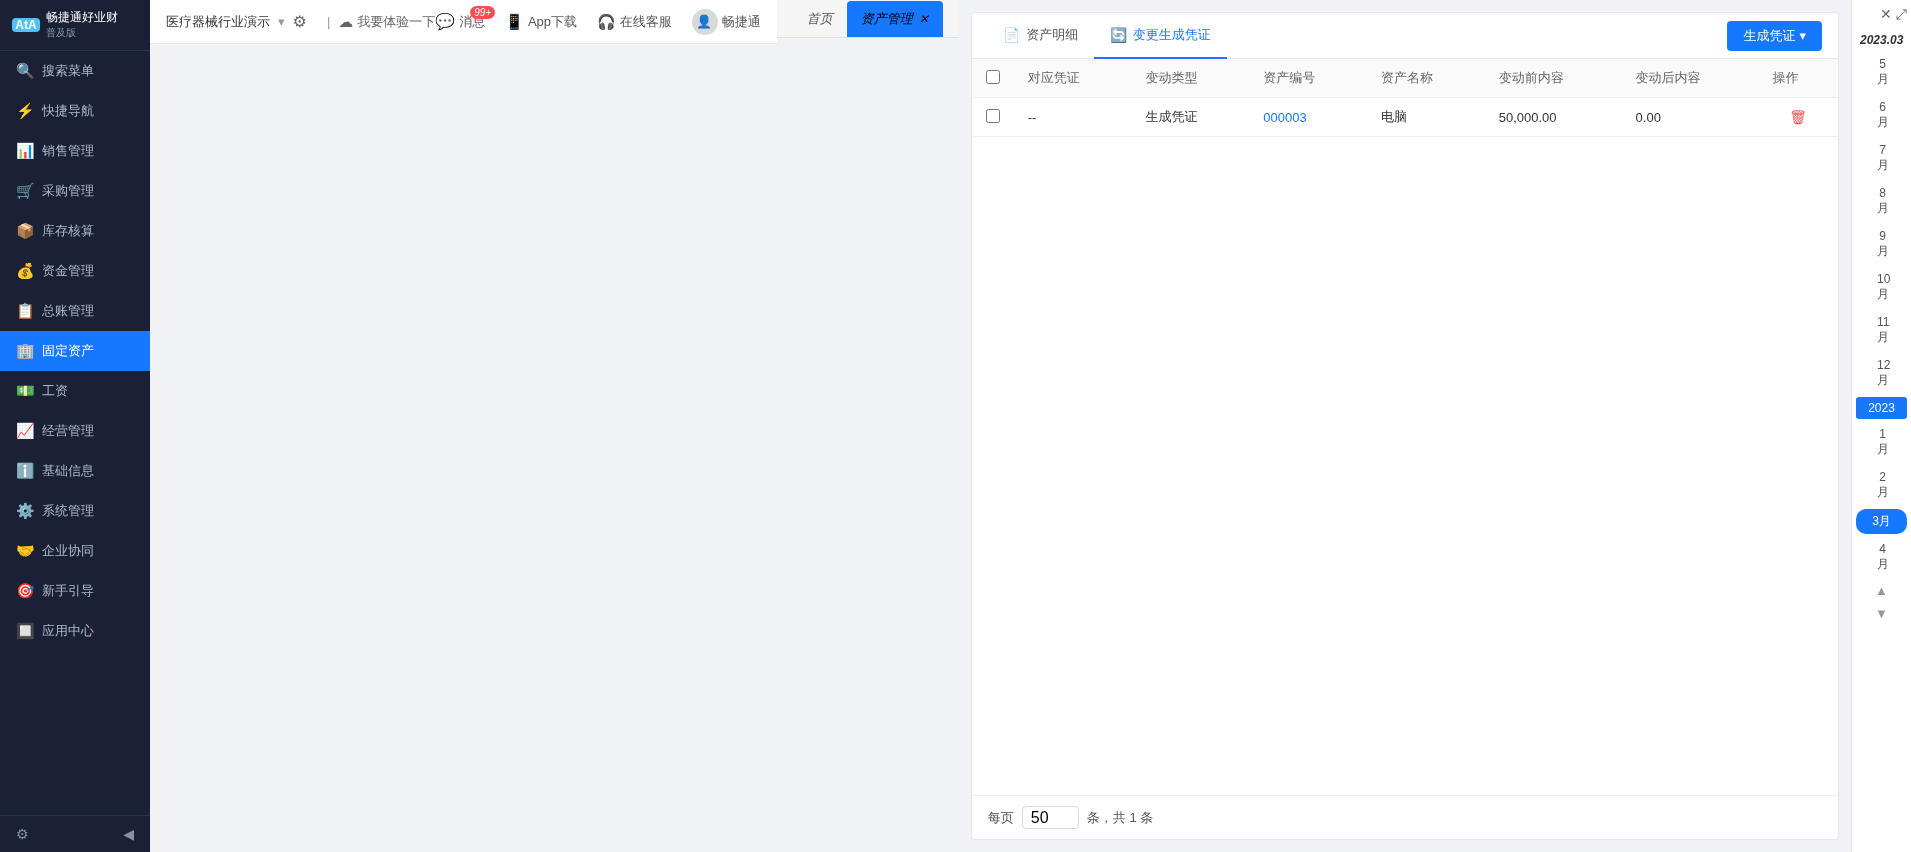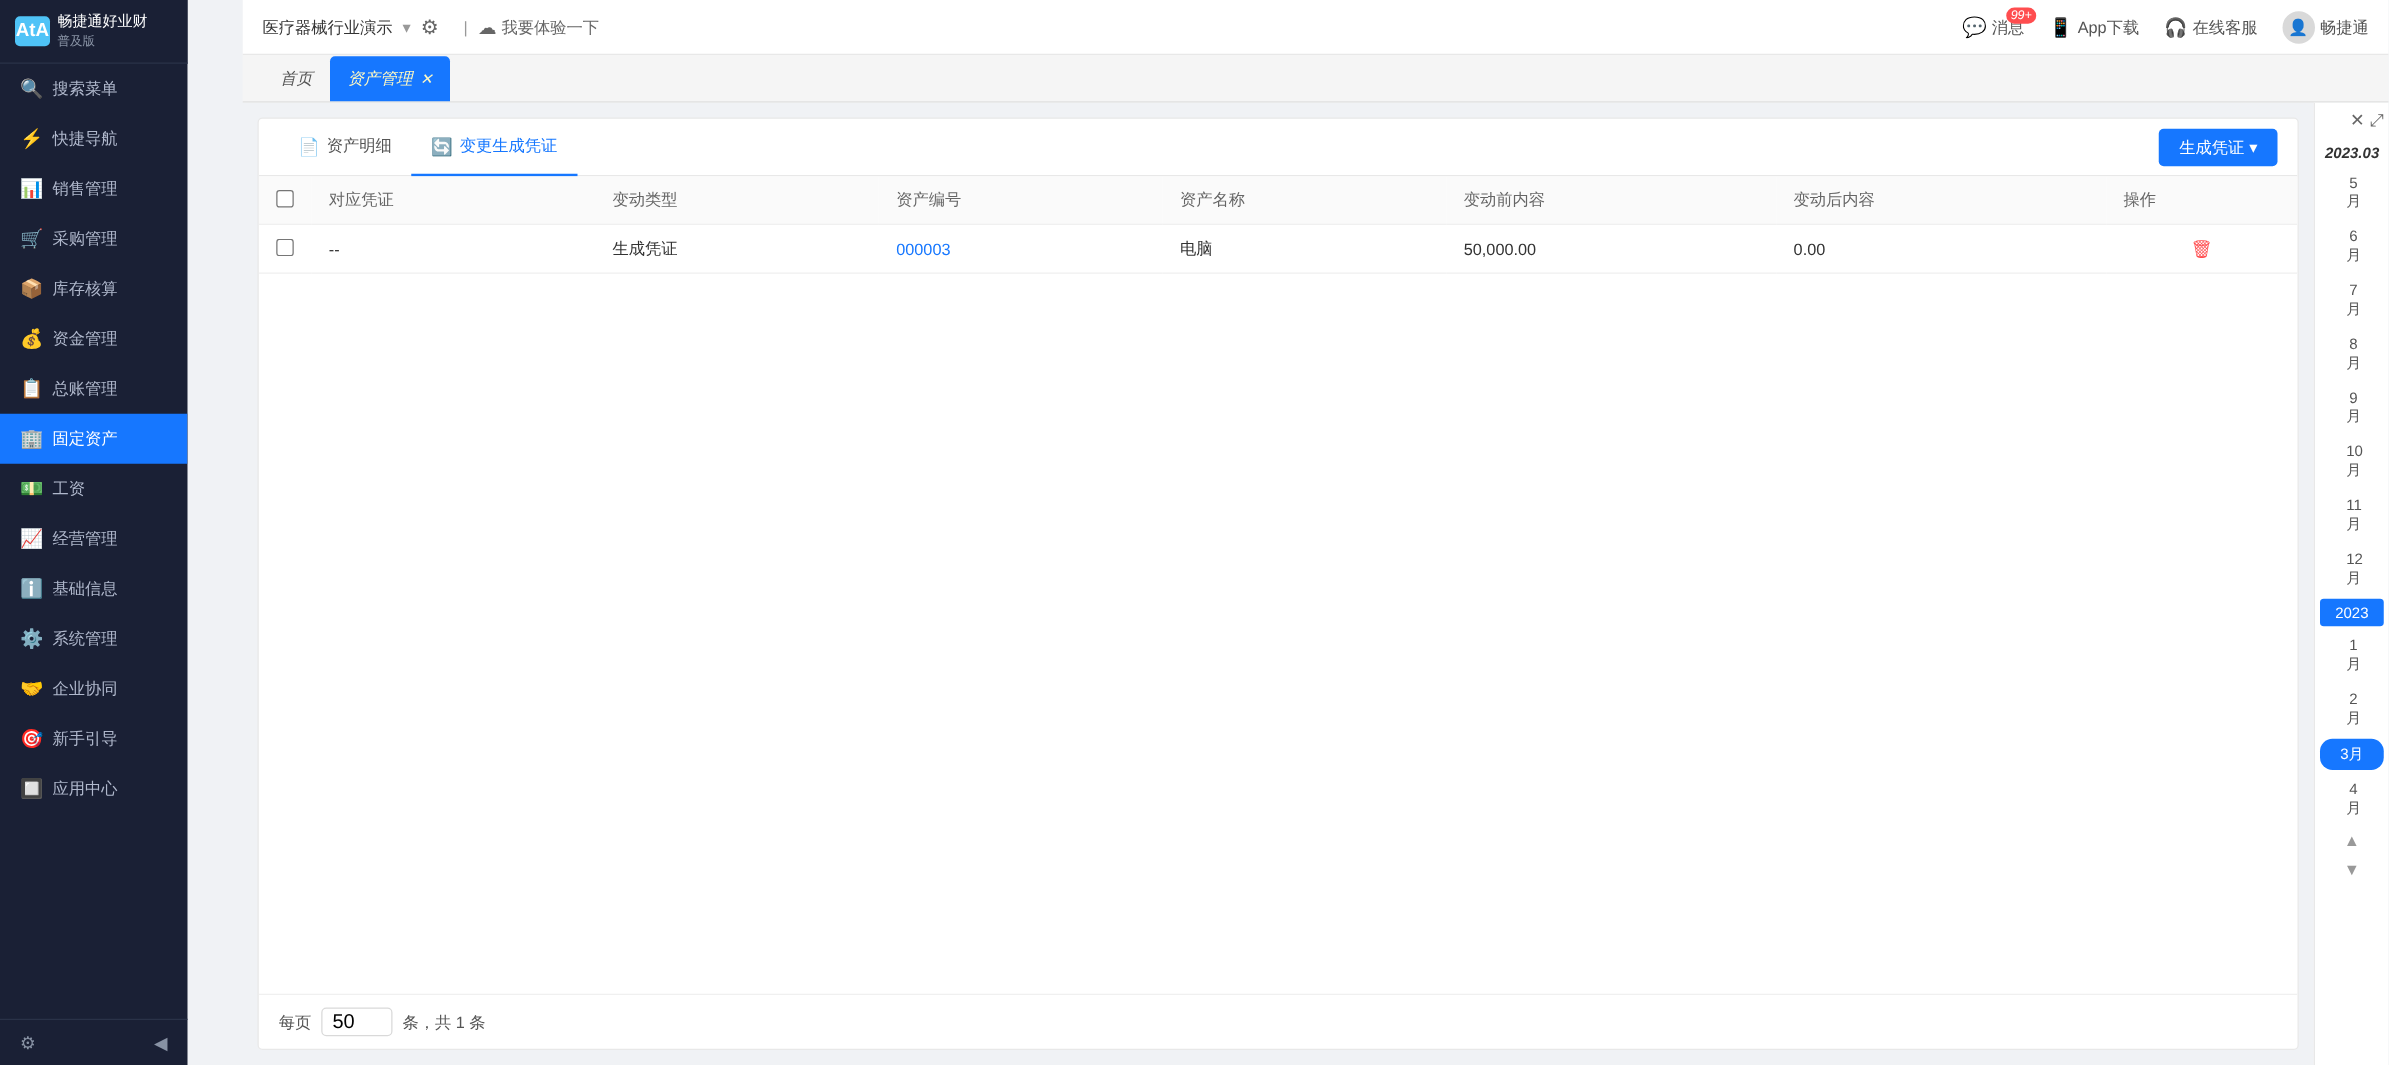--- a/index.html
+++ b/index.html
@@ -17,25 +17,25 @@
     }
     .sidebar-logo {
       padding: 10px 12px;
       background: #1a2035;
       display: flex;
       align-items: center;
       gap: 6px;
       border-bottom: 1px solid #2a3248;
     }
     .sidebar-logo-icon {
-      width: 28px; height: 24px;
+      width: 28px; height: 14px;
       background: #4fc3f7;
       border-radius: 4px;
       display: flex; align-items: center; justify-content: center;
-      color: white; font-size: 15px; font-weight: bold;
+      color: white; font-size: 12px; font-weight: bold;
     }
     .sidebar-logo-text { font-size: 12px; color: #fff; line-height: 1.3; }
     .sidebar-logo-sub { font-size: 10px; color: #8892a4; }
     .sidebar-scroll { flex: 1; overflow-y: auto; }
     .sidebar-scroll::-webkit-scrollbar { width: 3px; }
     .sidebar-scroll::-webkit-scrollbar-thumb { background: #3a4560; }
     .sidebar-item {
       display: flex; align-items: center; gap: 8px;
       padding: 11px 16px;
       cursor: pointer; color: #b0b8cc;
@@ -46,21 +46,21 @@
     .sidebar-item-icon { font-size: 15px; width: 18px; text-align: center; }
     .sidebar-bottom {
       padding: 10px 16px;
       display: flex; align-items: center; justify-content: space-between;
       border-top: 1px solid #2a3248;
       color: #8892a4;
     }
     .sidebar-bottom-icon { cursor: pointer; font-size: 14px; }
 
     
-    .main { flex: 1; display: flex; flex-direction: column; overflow: hidden; margin-left: 44px; }
+    .main { flex: 1; display: flex; flex-direction: row; overflow: hidden; }
 
     
     .topbar {
       background: #fff;
       height: 44px;
       display: flex; align-items: center; justify-content: space-between;
       padding: 0 16px;
       border-bottom: 1px solid #e8e8e8;
       flex-shrink: 0;
     }
@@ -86,21 +86,21 @@
       display: flex; align-items: center;
       padding: 0 16px;
       height: 38px;
       flex-shrink: 0;
     }
     .tab {
       padding: 0 14px; height: 36px; display: flex; align-items: center;
       cursor: pointer; border-radius: 4px 4px 0 0;
       font-size: 13px; gap: 6px; color: #555; font-style: italic;
     }
-    .tab.active { background: #1677ff; color: #fef9c3; }
+    .tab.active { background: #1677ff; color: #000000; }
     .tab-close { font-size: 12px; cursor: pointer; }
     .tab-home { color: #555; font-size: 13px; }
 
     
     .content {
       flex: 1; display: flex; overflow: hidden; position: relative;
     }
 
     
     .panel {

